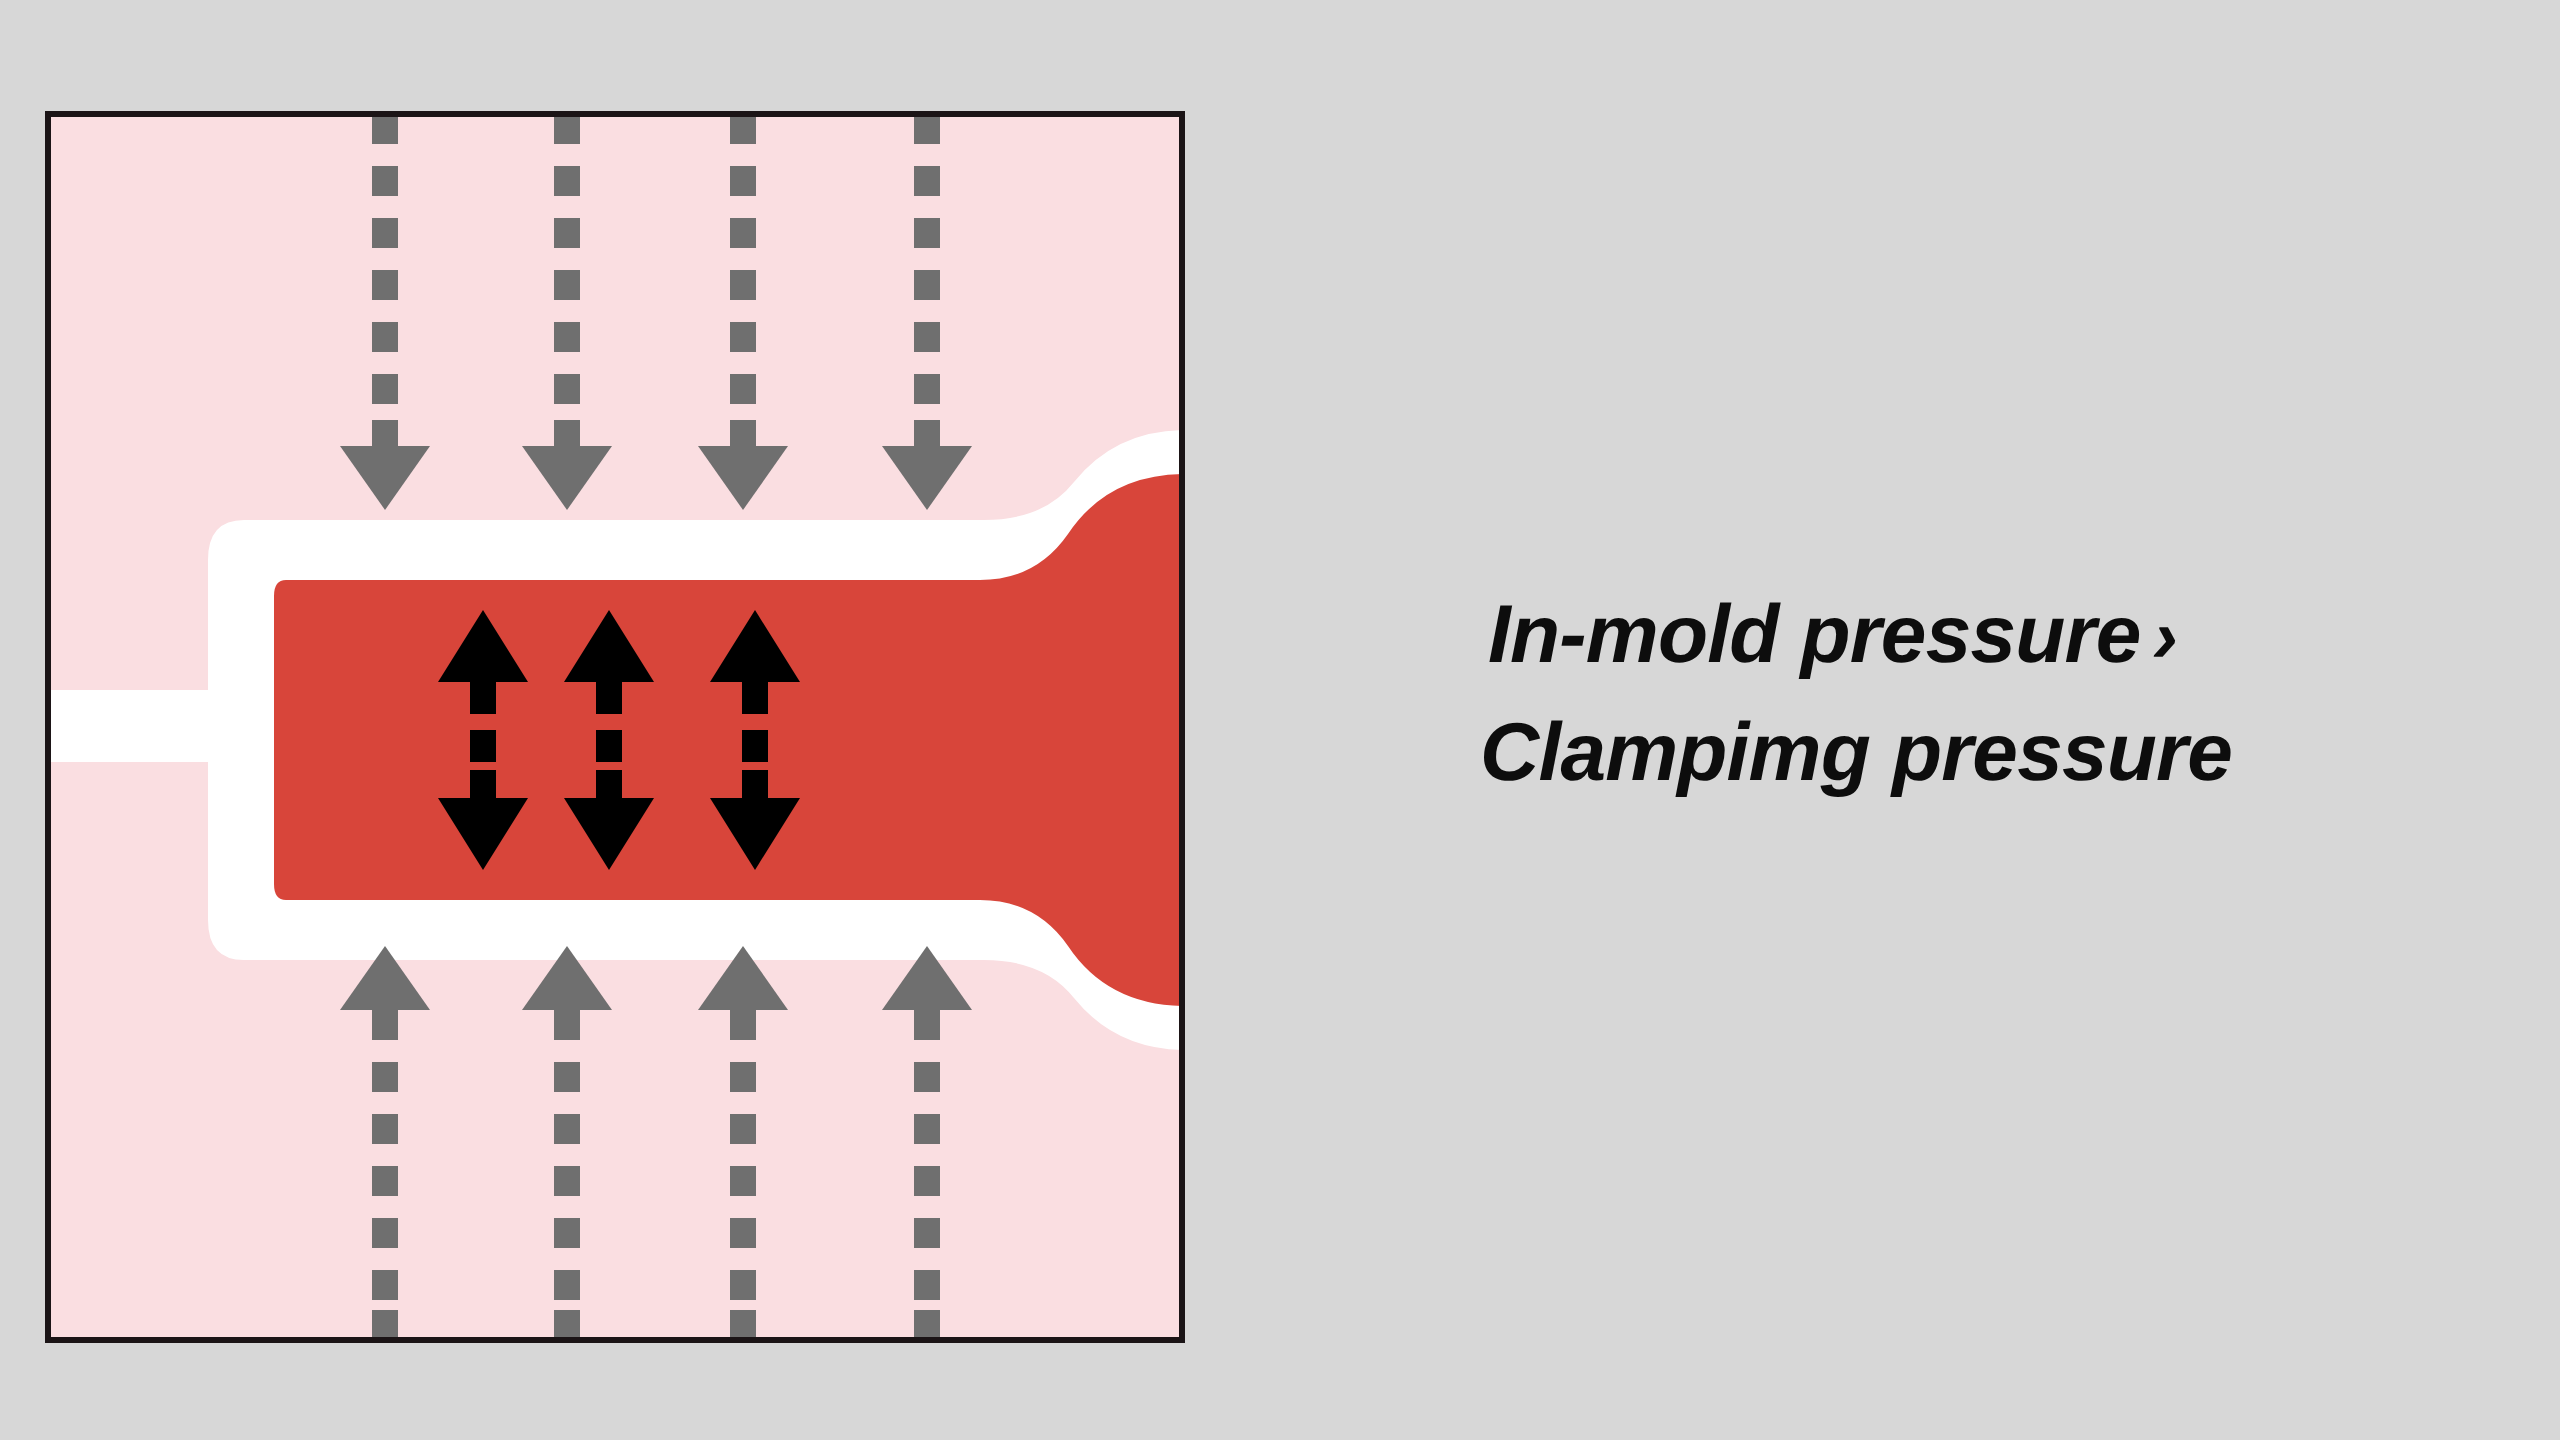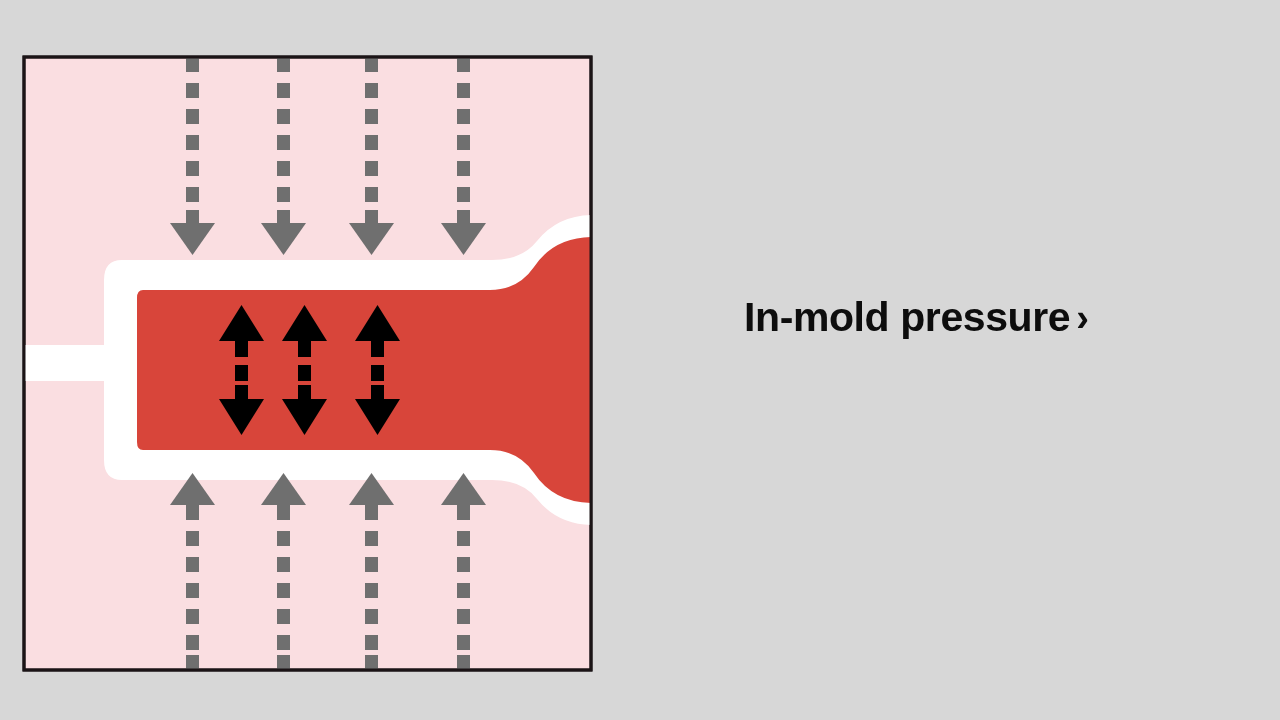--- a/index.html
+++ b/index.html
@@ -13,20 +13,21 @@
     font-family: "Liberation Sans", sans-serif;
     overflow: hidden;
     position: relative;
   }
 
   #stage {
     position: absolute;
     left: 0; top: 0;
     width: 1280px;
     height: 720px;
+    font-style: italic;
   }
 
   
   #diagram-panel {
     position: absolute;
     left: 22px;
     top: 55px;
     width: 571px;
     height: 617px;
   }
@@ -226,15 +227,16 @@
         </g>
 
       </g>
 
       <rect x="2" y="2" width="567" height="613" fill="none" stroke="#1b1416" stroke-width="3"></rect>
     </svg>
   </div>
 
   <div id="caption-block">
     <div class="caption-line" id="caption-line-1"><span>In-mold pressure</span><span class="chevron">›</span></div>
+    <div class="caption-line" id="caption-line-2">Clampimg pressure</div>
   </div>
 
 </div>
 
 </body></html>

